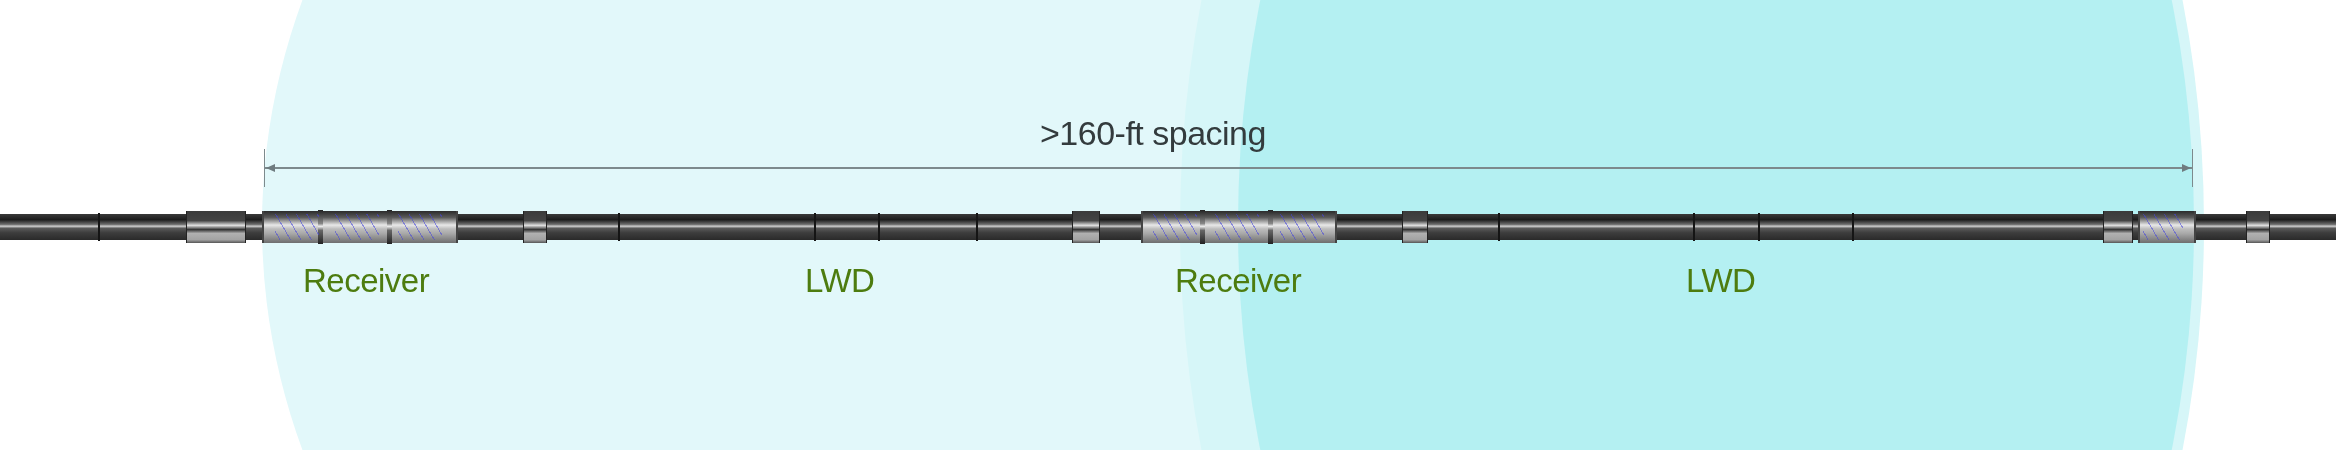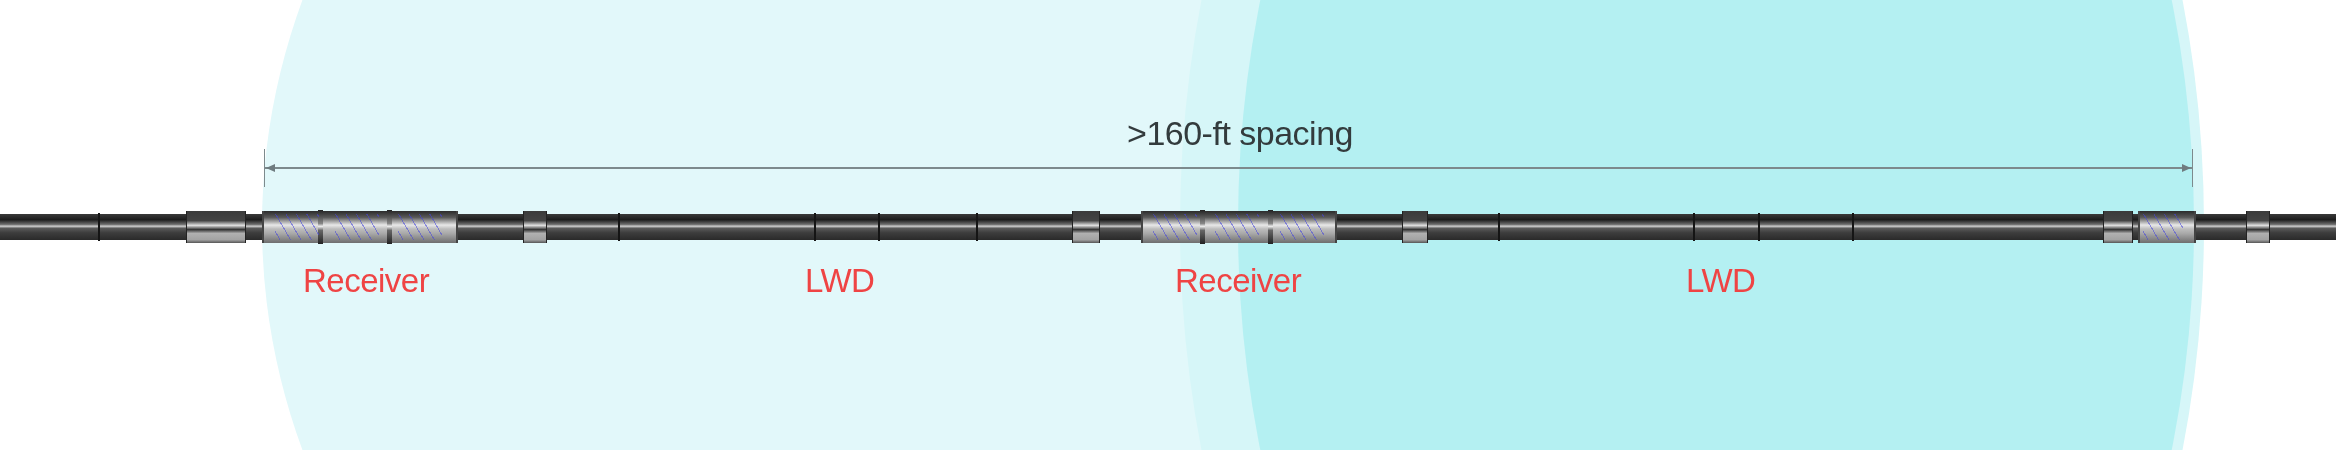--- a/index.html
+++ b/index.html
@@ -8,32 +8,32 @@
   .zone { position: absolute; border-radius: 50%; }
   .zone-outer { left: 262px; top: -560px; width: 1928px; height: 1570px; background: #e2f8fa; border-radius: 50%; }
   .zone-inner { left: 1238px; top: -520px; width: 956px; height: 1490px; background: #b4f0f2; }
   .zone-rim { left: 1180px; top: -560px; width: 1024px; height: 1570px; background: #d6f6f8; }
   .dim { position: absolute; left: 265px; top: 167px; width: 1927px; height: 2px; background: #7d8a8d; }
   .tick { position: absolute; width: 1px; height: 38px; background: #7d8a8d; top: 149px; }
   .tick-left { left: 264px; }
   .tick-right { left: 2192px; }
   .arrow-left { position: absolute; left: 266px; top: 164px; width: 0; height: 0; border-top: 4px solid transparent; border-bottom: 4px solid transparent; border-right: 9px solid #6f7c80; }
   .arrow-right { position: absolute; left: 2182px; top: 164px; width: 0; height: 0; border-top: 4px solid transparent; border-bottom: 4px solid transparent; border-left: 9px solid #6f7c80; }
-  .dim-label { position: absolute; top: 114px; left: 1040px; width: 400px; text-align: center; font-size: 34px; color: #333b3d; font-weight: 300; letter-spacing: -0.5px; }
+  .dim-label { position: absolute; top: 114px; left: 1040px; width: 400px; text-align: left; font-size: 34px; color: #333b3d; font-weight: 300; letter-spacing: -0.5px; }
   .pipe { position: absolute; left: 0; top: 214px; width: 2336px; height: 26px;
     background: linear-gradient(to bottom, #3a3a3a 0%, #1c1c1c 22%, #6d6d6d 40%, #cfcfcf 47%, #5a5a5a 55%, #3d3d3d 72%, #2a2a2a 100%); }
   .seg { position: absolute; top: 211px; height: 32px;
     background: linear-gradient(to bottom, #2b2b2b 0%, #5a5a5a 20%, #e8e8e8 44%, #bdbdbd 56%, #a9a9a9 70%, #6e6e6e 100%); border-left: 2px solid #444; border-right: 2px solid #444; box-sizing: border-box; }
   .collar { position: absolute; top: 211px; height: 32px;
     background: linear-gradient(to bottom, #3b3b3b 0%, #444 30%, #e0e0e0 45%, #333 58%, #b0b0b0 70%, #a2a2a2 90%, #555 100%); box-sizing: border-box; border-left: 1px solid #222; border-right: 1px solid #222; }
   .joint { position: absolute; top: 213px; width: 2px; height: 28px; background: #151515; }
   .coil { position: absolute; top: 214px; height: 26px; width: 44px;
     background: repeating-linear-gradient(60deg, transparent 0 4px, rgba(70,70,220,0.55) 4px 5px, transparent 5px 9px); }
   .ring { position: absolute; top: 210px; width: 5px; height: 34px; background: linear-gradient(to bottom, #222, #888 40%, #eee 48%, #666 60%, #222); }
-  .label { position: absolute; top: 262px; font-size: 33px; color: #ef4444; font-weight: 300; letter-spacing: -0.5px; white-space: nowrap; }
+  .label { position: absolute; top: 262px; font-size: 33px; color: #4d7c0f; font-weight: 300; letter-spacing: -0.5px; white-space: nowrap; }
 </style>
 </head>
 <body>
 
 <div class="stage">
 
   <div class="zone zone-outer"></div>
   <div class="zone zone-rim"></div>
   <div class="zone zone-inner"></div>
 

